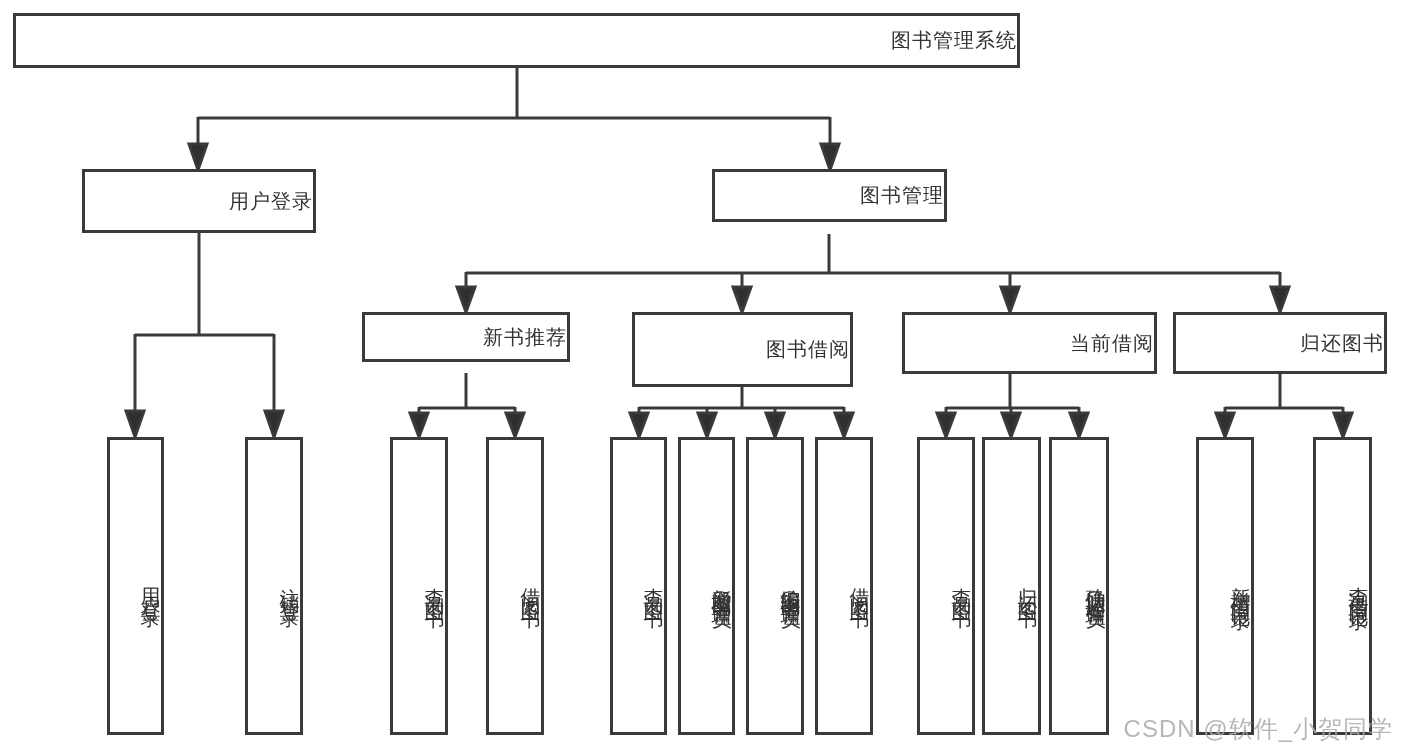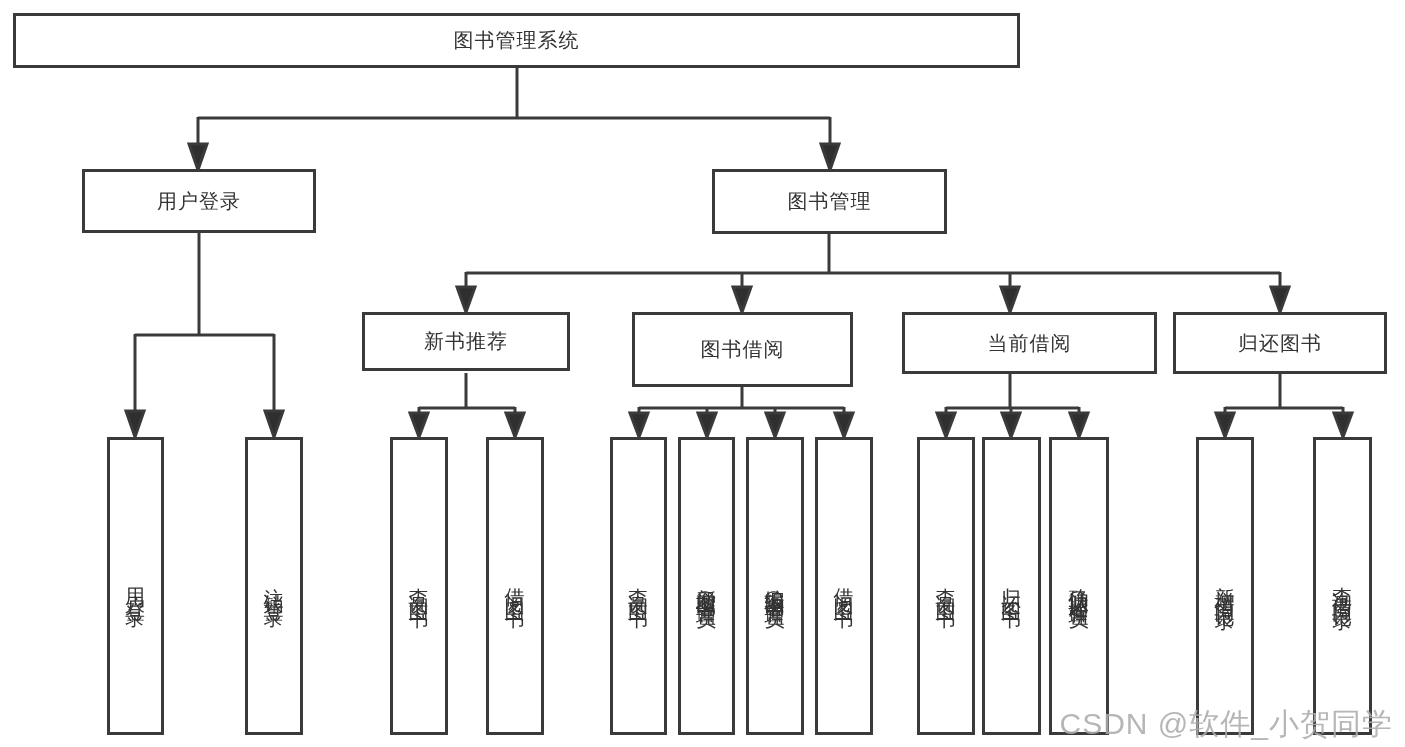--- a/index.html
+++ b/index.html
@@ -10,37 +10,37 @@
     overflow:hidden;
     font-family:"Liberation Sans","DejaVu Sans",sans-serif;
     color:#333333;
   }
   .wires{position:absolute;left:0;top:0;width:1405px;height:747px;z-index:1;}
   .node{
     position:absolute;
     box-sizing:border-box;
     border:3px solid #3a3a3a;
     background:#ffffff;
-    display:flex;align-items:center;justify-content:center;
+    display:flex;align-items:center;justify-content:flex-end;
     z-index:2;
   }
   .hnode{font-size:20px;letter-spacing:1px;}
   .vnode{width:57px;height:298px;top:437px;}
   .vnode .vtext{
     writing-mode:vertical-lr;
     text-orientation:mixed;
     font-size:20px;
     letter-spacing:7px;
     line-height:1;
     white-space:nowrap;
   }
   .watermark{
     position:absolute;
     right:12px;bottom:2px;
-    font-size:30px;
+    font-size:24px;
     color:rgba(172,172,172,0.88);
     letter-spacing:1px;
     z-index:3;
   }
 </style>
 </head>
 <body>
 
 <div class="canvas">
 
@@ -113,25 +113,25 @@
     </g>
   </svg>
 
   <div class="node hnode" style="left:13px;top:13px;width:1007px;height:55px;">
     <span>图书管理系统</span>
   </div>
 
   <div class="node hnode" style="left:82px;top:169px;width:234px;height:64px;">
     <span>用户登录</span>
   </div>
-  <div class="node hnode" style="left:712px;top:169px;width:235px;height:65px;">
+  <div class="node hnode" style="left:712px;top:169px;width:235px;height:53px;">
     <span>图书管理</span>
   </div>
 
-  <div class="node hnode" style="left:362px;top:312px;width:208px;height:59px;">
+  <div class="node hnode" style="left:362px;top:312px;width:208px;height:50px;">
     <span>新书推荐</span>
   </div>
   <div class="node hnode" style="left:632px;top:312px;width:221px;height:75px;">
     <span>图书借阅</span>
   </div>
   <div class="node hnode" style="left:902px;top:312px;width:255px;height:62px;">
     <span>当前借阅</span>
   </div>
   <div class="node hnode" style="left:1173px;top:312px;width:214px;height:62px;">
     <span>归还图书</span>

